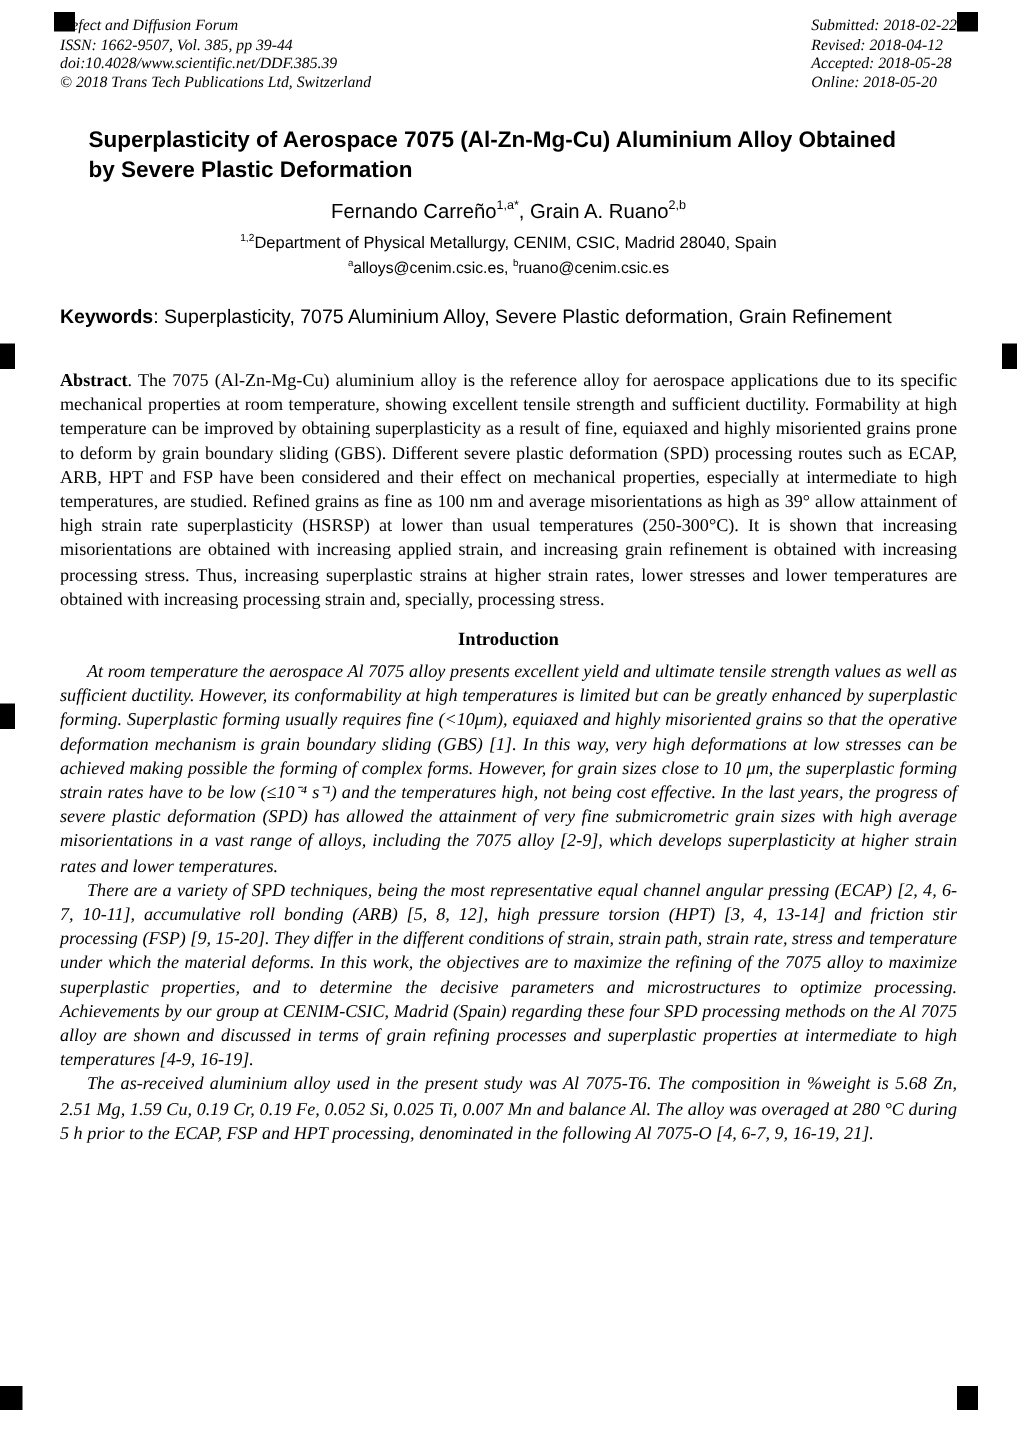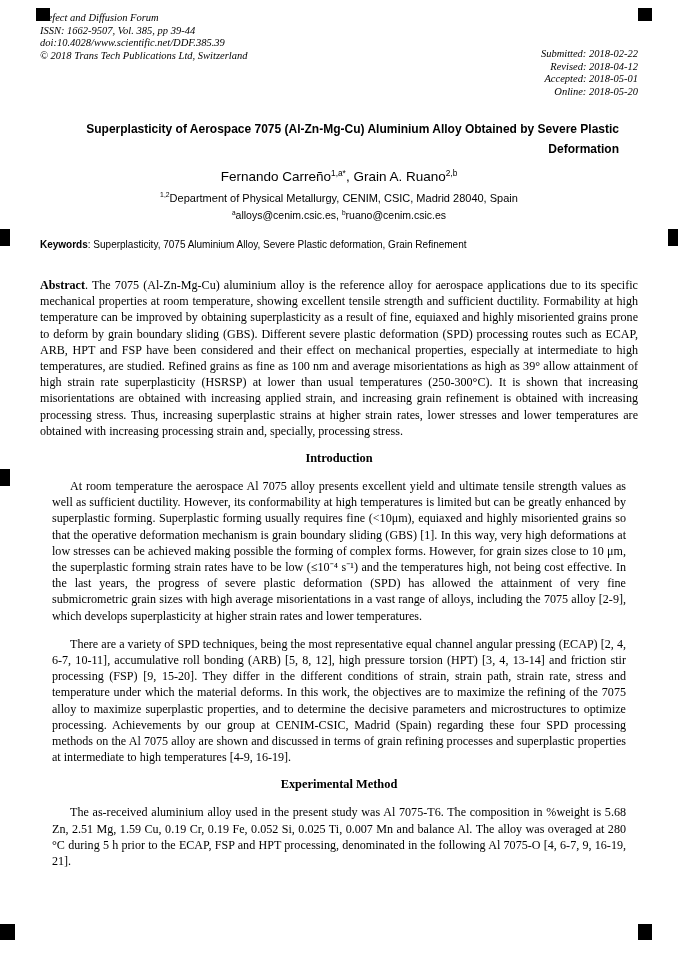--- a/index.html
+++ b/index.html
@@ -24,28 +24,28 @@
   .mark.br { left: 638px; top: 924px; width: 14px; height: 16px; }
 
   .header {
     display: flex;
     justify-content: space-between;
     font-family: "Liberation Serif", serif;
     font-style: italic;
     font-size: 10.5px;
     line-height: 12.5px;
   }
-  .header-right { text-align: right; margin-top: 36px; }
+  .header-right { text-align: left; }
 
   .title {
     font-family: "Liberation Sans", sans-serif;
     font-weight: bold;
-    font-size: 12px;
+    font-size: 15px;
     line-height: 19.5px;
-    text-align: right;
+    text-align: left;
     max-width: 560px;
     margin: 22px auto 0 auto;
   }
   .authors {
     font-family: "Liberation Sans", sans-serif;
     font-size: 13.5px;
     text-align: center;
     margin-top: 10px;
   }
   .affiliation {
@@ -55,40 +55,40 @@
     margin-top: 8px;
   }
   .emails {
     font-family: "Liberation Sans", sans-serif;
     font-size: 10.5px;
     text-align: center;
     margin-top: 5px;
   }
   .keywords {
     font-family: "Liberation Sans", sans-serif;
-    font-size: 10px;
+    font-size: 13px;
     margin: 18px 0 0 0;
     text-align: left;
   }
   .bodytext {
     font-family: "Liberation Serif", serif;
     font-size: 12.1px;
     line-height: 16.2px;
     text-align: justify;
     margin: 0;
   }
   .abstract { margin-top: 27px; }
   .section-heading {
     font-family: "Liberation Serif", serif;
     font-size: 12.4px;
     font-weight: bold;
     margin: 12px 0 5px 0;
     text-align: center;
   }
-  .para { text-indent: 18px; margin: 12px; }
+  .para { text-indent: 18px; margin: 0; font-style: italic; }
   sup { font-size: 62%; line-height: 0; }
   b { font-weight: bold; }
 </style>
 </head>
 <body>
 
 <div class="page">
 
   <div class="mark tl"></div>
   <div class="mark tr"></div>
@@ -101,21 +101,21 @@
   <div class="header">
     <div class="header-left">
       <div>Defect and Diffusion Forum</div>
       <div>ISSN: 1662-9507, Vol. 385, pp 39-44</div>
       <div>doi:10.4028/www.scientific.net/DDF.385.39</div>
       <div>© 2018 Trans Tech Publications Ltd, Switzerland</div>
     </div>
     <div class="header-right">
       <div>Submitted: 2018-02-22</div>
       <div>Revised: 2018-04-12</div>
-      <div>Accepted: 2018-05-01</div>
+      <div>Accepted: 2018-05-28</div>
       <div>Online: 2018-05-20</div>
     </div>
   </div>
 
   <h1 class="title">Superplasticity of Aerospace 7075 (Al-Zn-Mg-Cu) Aluminium Alloy Obtained by Severe Plastic Deformation</h1>
 
   <div class="authors">
     <span>Fernando Carreño</span><sup>1,a*</sup><span>, </span><span>Grain A. Ruano</span><sup>2,b</sup>
   </div>
 
@@ -132,16 +132,15 @@
   </p>
 
   <p class="bodytext abstract">
     <b>Abstract</b><span>. The 7075 (Al-Zn-Mg-Cu) aluminium alloy is the reference alloy for aerospace applications due to its specific mechanical properties at room temperature, showing excellent tensile strength and sufficient ductility. Formability at high temperature can be improved by obtaining superplasticity as a result of fine, equiaxed and highly misoriented grains prone to deform by grain boundary sliding (GBS). Different severe plastic deformation (SPD) processing routes such as ECAP, ARB, HPT and FSP have been considered and their effect on mechanical properties, especially at intermediate to high temperatures, are studied. Refined grains as fine as 100 nm and average misorientations as high as 39° allow attainment of high strain rate superplasticity (HSRSP) at lower than usual temperatures (250-300°C).  It is shown that increasing misorientations are obtained with increasing applied strain, and increasing grain refinement is obtained with increasing processing stress. Thus, increasing superplastic strains at higher strain rates, lower stresses and lower temperatures are obtained with increasing processing strain and, specially, processing stress.</span>
   </p>
 
   <h2 class="section-heading">Introduction</h2>
   <p class="bodytext para">At room temperature the aerospace Al 7075 alloy presents excellent yield and ultimate tensile strength values as well as sufficient ductility. However, its conformability at high temperatures is limited but can be greatly enhanced by superplastic forming.  Superplastic forming usually requires fine (&lt;10μm), equiaxed and highly misoriented grains so that the operative deformation mechanism is grain boundary sliding (GBS) [1]. In this way, very high deformations at low stresses can be achieved making possible the forming of complex forms.  However, for grain sizes close to 10 μm, the superplastic forming strain rates have to be low (≤10⁻⁴ s⁻¹) and the temperatures high, not being cost effective.  In the last years, the progress of severe plastic deformation (SPD) has allowed the attainment of very fine submicrometric grain sizes with high average misorientations in a vast range of alloys, including the 7075 alloy [2-9], which develops superplasticity at higher strain rates and lower temperatures.</p>
   <p class="bodytext para">There are a variety of SPD techniques, being the most representative equal channel angular pressing (ECAP) [2, 4, 6-7, 10-11], accumulative roll bonding (ARB) [5, 8, 12], high pressure torsion (HPT) [3, 4, 13-14] and friction stir processing (FSP) [9, 15-20]. They differ in the different conditions of strain, strain path, strain rate, stress and temperature under which the material deforms. In this work, the objectives are to maximize the refining of the 7075 alloy to maximize superplastic properties, and to determine the decisive parameters and microstructures to optimize processing.  Achievements by our group at CENIM-CSIC, Madrid (Spain) regarding these four SPD processing methods on the Al 7075 alloy are shown and discussed in terms of grain refining processes and superplastic properties at intermediate to high temperatures [4-9, 16-19].</p>
 
-  <h2 class="section-heading">Experimental Method</h2>
   <p class="bodytext para">The as-received aluminium alloy used in the present study was Al 7075-T6. The composition in %weight is 5.68 Zn, 2.51 Mg, 1.59 Cu, 0.19 Cr, 0.19 Fe, 0.052 Si, 0.025 Ti, 0.007 Mn and balance Al.  The alloy was overaged at 280 °C during 5 h prior to the ECAP, FSP and HPT processing, denominated in the following Al 7075-O [4, 6-7, 9, 16-19, 21].</p>
 
 </div>
 
 </body></html>

